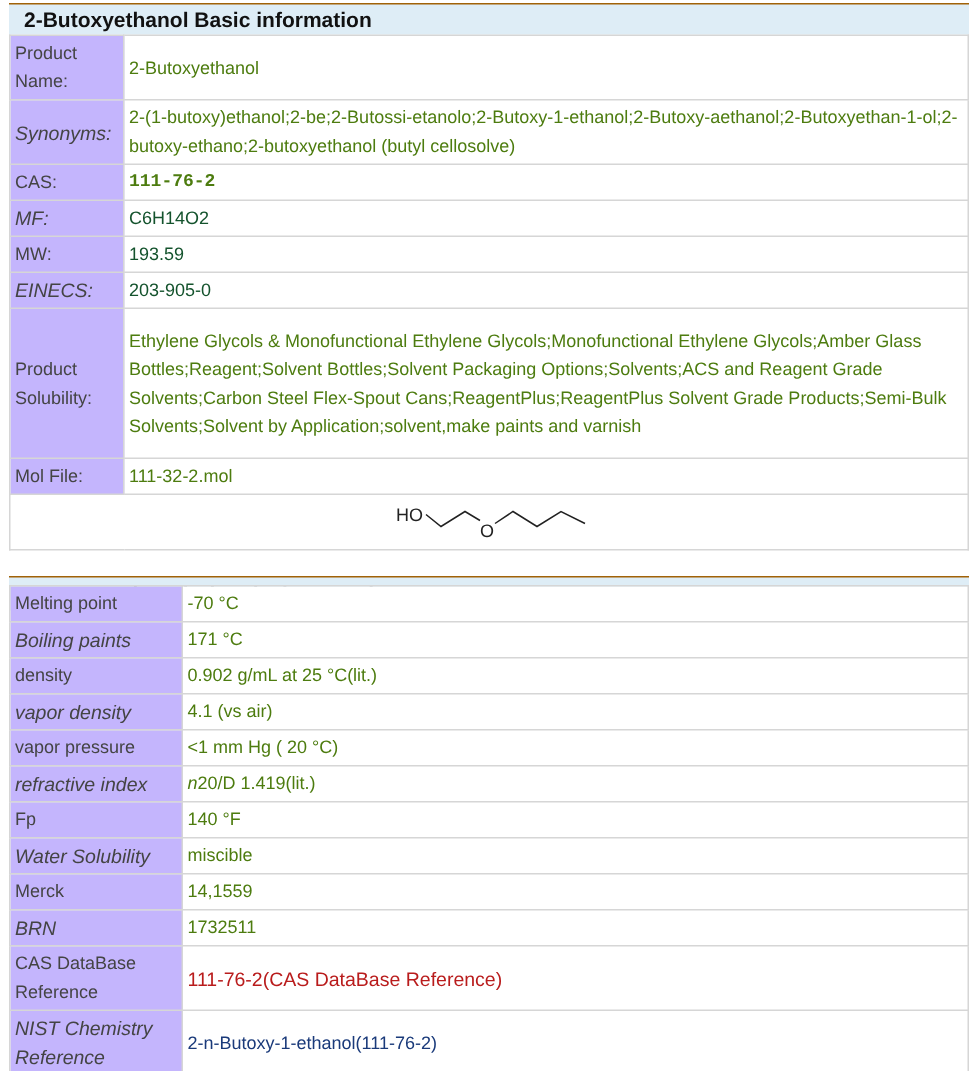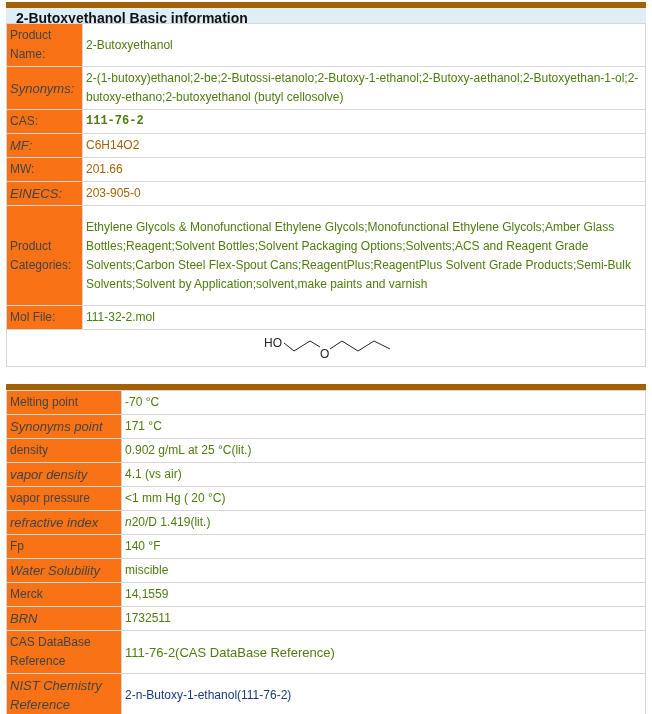--- a/index.html
+++ b/index.html
@@ -1,27 +1,27 @@
 <!DOCTYPE html>
 <html><head>
 <meta charset="utf-8">
 <style>
   html, body { margin: 0; padding: 0; background: #ffffff; }
   body { width: 652px; height: 714px; overflow: hidden; font-family: "Liberation Sans", sans-serif; font-size: 12px; color: #333; position: relative; }
   .section-header {
     position: absolute; left: 6px; right: 6px;
-    background: #deedf6; border-top: 6px solid #a16207;
+    background: #deedf6; border-top: 1px solid #a16207;
     font-weight: bold; font-size: 14px; color: #111;
     padding-left: 10px; box-sizing: border-box;
   }
   table { position: absolute; left: 6px; width: 640px; border-collapse: collapse; table-layout: fixed; }
   td { border: 1px solid #d6d6d6; padding: 2px 3px; vertical-align: middle; line-height: 19px; }
-  td.label { color: #444; background: #f97316; }
+  td.label { color: #444; background: #c4b5fd; }
   td.value { color: #4d7c0f; background: #fff; }
-  td.value.dark { color: #a16207; }
+  td.value.dark { color: #14532d; }
   .lbl-small { font-size: 12px; color: #555; }
   .lbl-big { font-size: 13px; color: #111; font-style: italic; }
   .val-big { font-size: 13px; }
   .bold { font-weight: bold; color: #1a3a7a; font-family: Liberation Mono, monospace; }
   .structure-row td { text-align: center; height: 36px; padding: 0; }
 </style>
 </head>
 <body>
 
 <div class="section-header" style="top:2px;height:21px;line-height:21px;">2-Butoxyethanol Basic information</div>
@@ -43,28 +43,28 @@
   <tr style="height:24px">
     <td class="label lbl-small">CAS:</td>
     <td class="value bold">111-76-2</td>
   </tr>
   <tr style="height:24px">
     <td class="label lbl-big">MF:</td>
     <td class="value dark">C6H14O2</td>
   </tr>
   <tr style="height:24px">
     <td class="label lbl-small">MW:</td>
-    <td class="value dark">201.66</td>
+    <td class="value dark">193.59</td>
   </tr>
   <tr style="height:24px">
     <td class="label lbl-big">EINECS:</td>
     <td class="value dark">203-905-0</td>
   </tr>
   <tr style="height:100px">
-    <td class="label lbl-small">Product Categories:</td>
+    <td class="label lbl-small">Product Solubility:</td>
     <td class="value">Ethylene Glycols &amp; Monofunctional Ethylene Glycols;Monofunctional Ethylene Glycols;Amber Glass Bottles;Reagent;Solvent Bottles;Solvent Packaging Options;Solvents;ACS and Reagent Grade Solvents;Carbon Steel Flex-Spout Cans;ReagentPlus;ReagentPlus Solvent Grade Products;Semi-Bulk Solvents;Solvent by Application;solvent,make paints and varnish</td>
   </tr>
   <tr style="height:24px">
     <td class="label lbl-small">Mol File:</td>
     <td class="value">111-32-2.mol</td>
   </tr>
   <tr class="structure-row">
     <td colspan="2">
       <svg width="140" height="30" viewBox="0 0 140 30" style="display:block;margin:0 auto 0 255px;">
         <text x="2" y="14" font-size="12" font-family="Liberation Sans, sans-serif" fill="#222">HO</text>
@@ -83,21 +83,21 @@
   <colgroup>
       <col style="width:115px">
       <col>
     </colgroup>
   <tbody>
       <tr style="height:24px">
     <td class="label lbl-small">Melting point</td>
     <td class="value">-70 °C</td>
   </tr>
   <tr style="height:24px">
-    <td class="label lbl-big">Synonyms point</td>
+    <td class="label lbl-big">Boiling paints</td>
     <td class="value">171 °C</td>
   </tr>
   <tr style="height:24px">
     <td class="label lbl-small">density</td>
     <td class="value">0.902 g/mL at 25 °C(lit.)</td>
   </tr>
   <tr style="height:24px">
     <td class="label lbl-big">vapor density</td>
     <td class="value">4.1 (vs air)</td>
   </tr>
@@ -120,20 +120,20 @@
   <tr style="height:24px">
     <td class="label lbl-small">Merck</td>
     <td class="value">14,1559</td>
   </tr>
   <tr style="height:24px">
     <td class="label lbl-big">BRN</td>
     <td class="value">1732511</td>
   </tr>
   <tr style="height:40px">
     <td class="label lbl-small">CAS DataBase Reference</td>
-    <td class="value val-big" style="color:#4d7c0f">111-76-2(CAS DataBase Reference)</td>
+    <td class="value val-big" style="color:#b91c1c">111-76-2(CAS DataBase Reference)</td>
   </tr>
   <tr style="height:40px">
     <td class="label lbl-big">NIST Chemistry Reference</td>
     <td class="value" style="color:#1a3a7a">2-n-Butoxy-1-ethanol(111-76-2)</td>
   </tr>
 </tbody>
   </table>
 
 </body></html>

